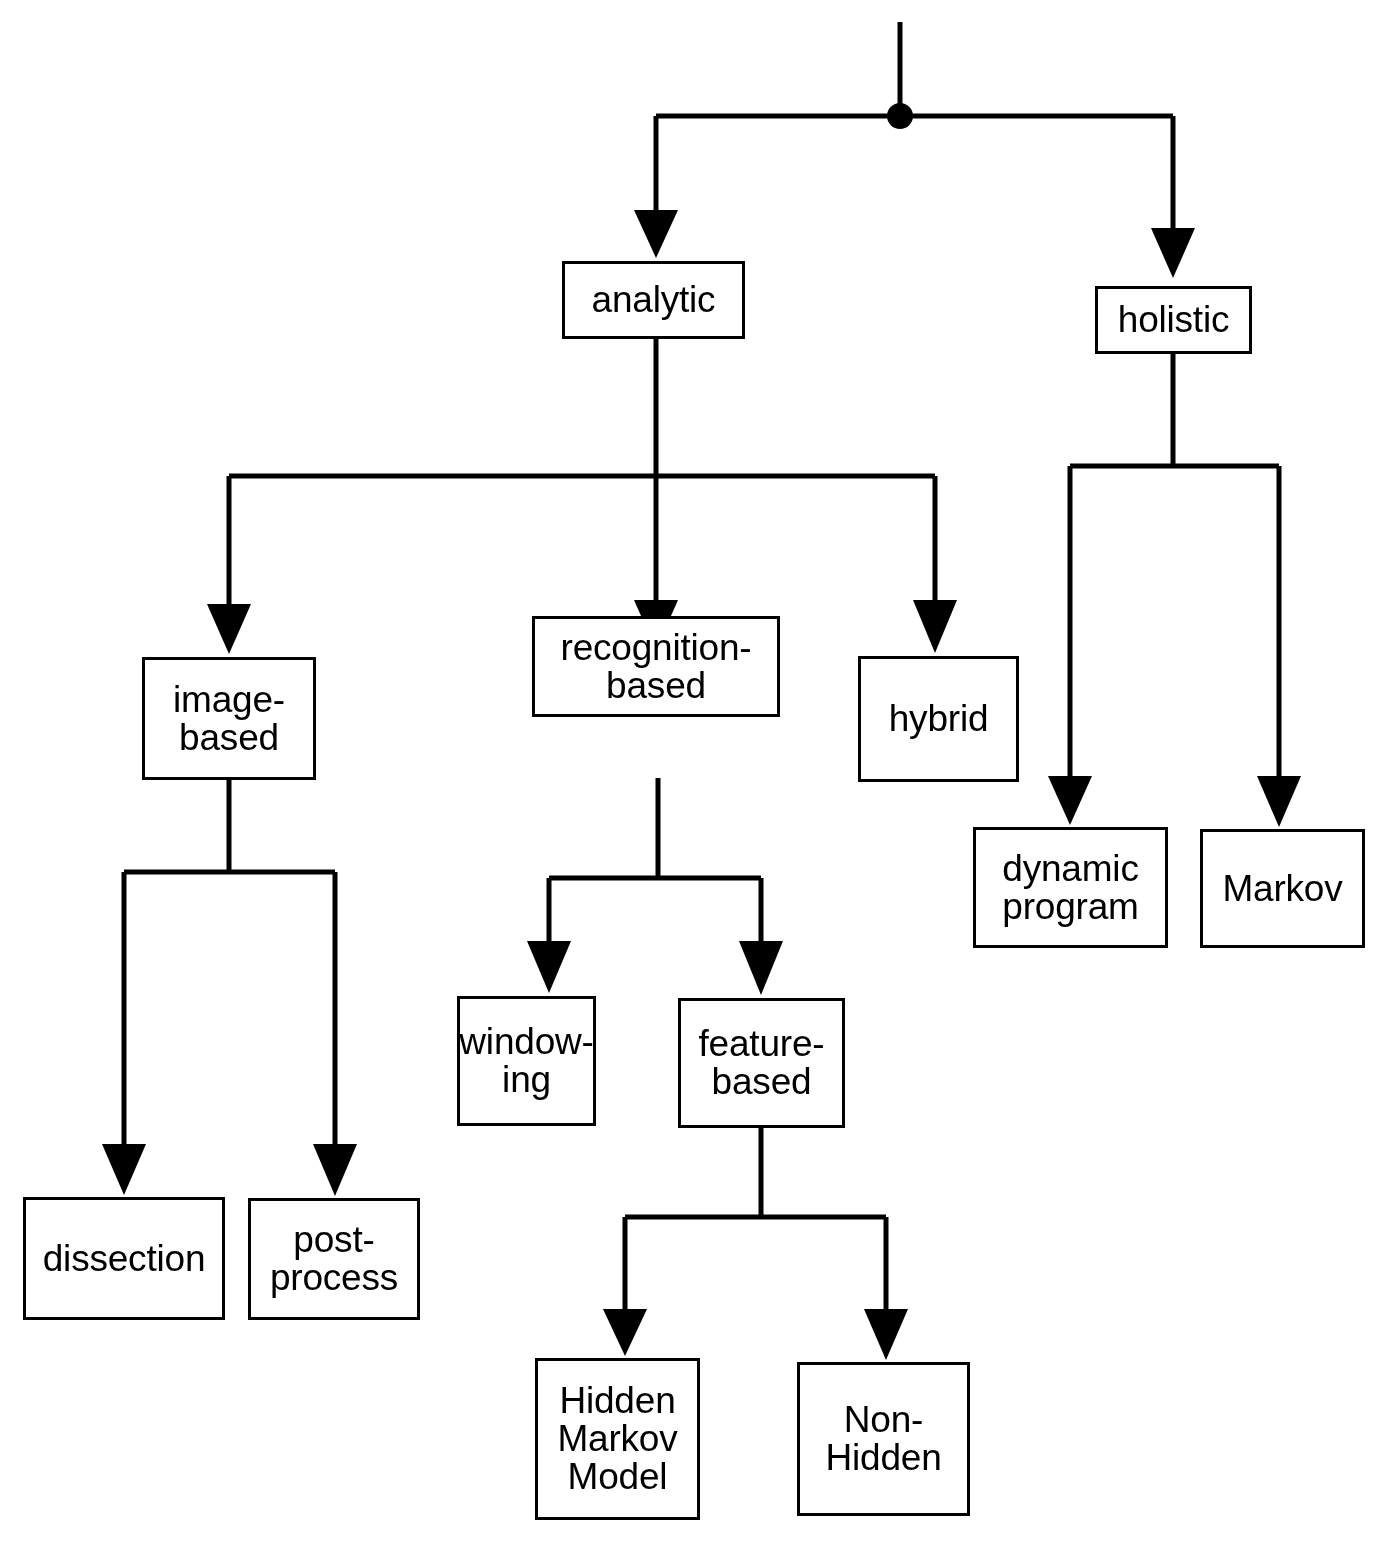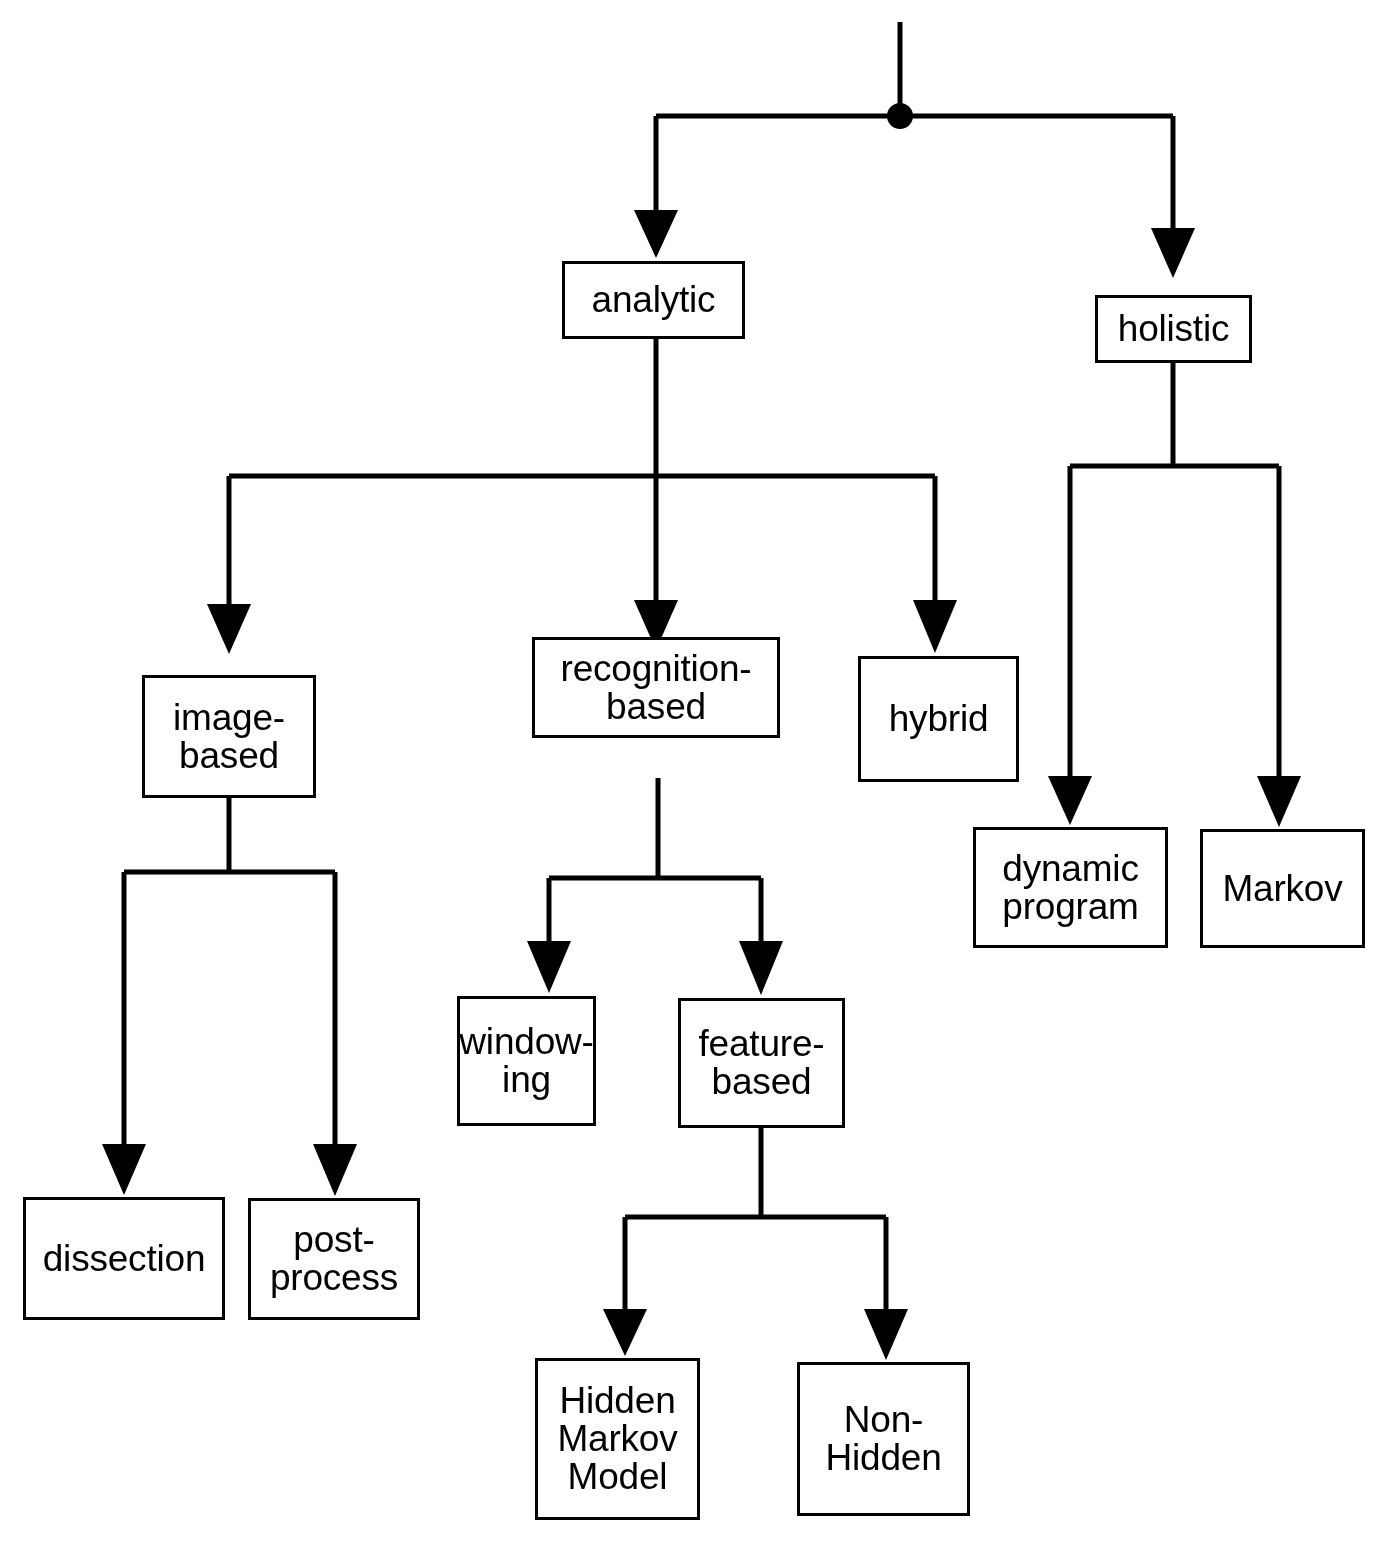--- a/index.html
+++ b/index.html
@@ -108,30 +108,30 @@
     <polygon class="arrow-head" points="603,1309 647,1309 625,1356"></polygon>
     <path class="edge-line" d="M 886 1217 L 886 1313"></path>
     <polygon class="arrow-head" points="864,1309 908,1309 886,1360"></polygon>
 
   </svg>
 
   <div class="node-box" style="left:562px; top:261px; width:183px; height:78px;">
     <span class="node-label">analytic</span>
   </div>
 
-  <div class="node-box" style="left:1095px; top:295px; width:157px; height:68px;">
+  <div class="node-box" style="left:1095px; top:286px; width:157px; height:68px;">
     <span class="node-label">holistic</span>
   </div>
 
-  <div class="node-box" style="left:142px; top:657px; width:174px; height:123px;margin-top:18px;">
+  <div class="node-box" style="left:142px; top:657px; width:174px; height:123px;">
     <span class="node-label">image-
 based</span>
   </div>
 
-  <div class="node-box" style="left:532px; top:637px; width:248px; height:101px;">
+  <div class="node-box" style="left:532px; top:616px; width:248px; height:101px;">
     <span class="node-label">recognition-
 based</span>
   </div>
 
   <div class="node-box" style="left:858px; top:656px; width:161px; height:126px;">
     <span class="node-label">hybrid</span>
   </div>
 
   <div class="node-box" style="left:973px; top:827px; width:195px; height:121px;">
     <span class="node-label">dynamic

